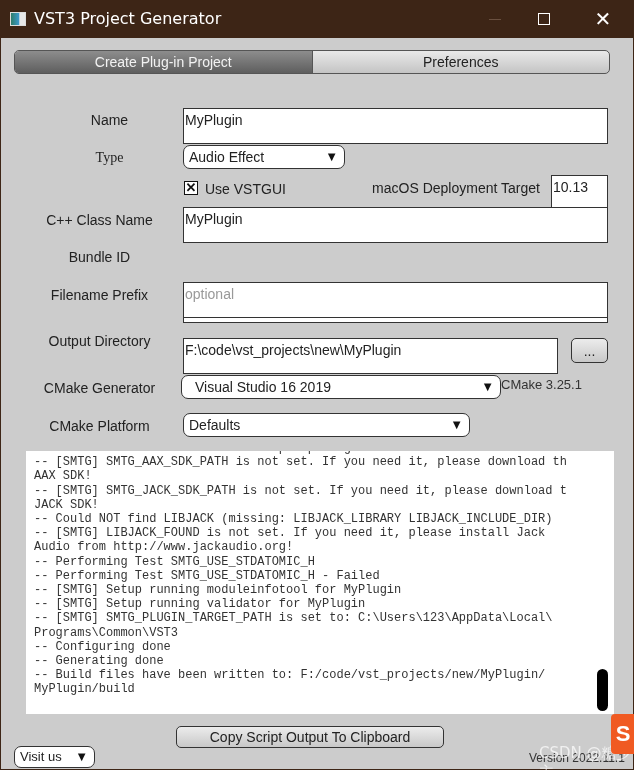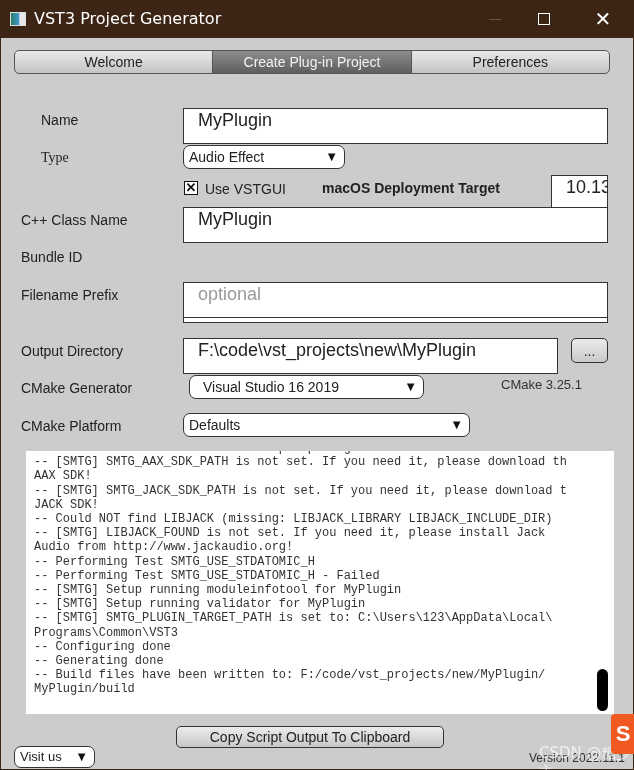--- a/index.html
+++ b/index.html
@@ -17,22 +17,22 @@
   .win-max span { display: block; width: 12px; height: 12px; border: 1px solid #fff; }
   .win-close { left: 580px; font-size: 20px; font-family: "DejaVu Sans", sans-serif; }
 
   .client { position: absolute; left: 1px; top: 38px; width: 632px; height: 731px; background: #cccccc; }
 
   .tabs { position: absolute; left: 13px; top: 12px; width: 596px; height: 24px; border: 1px solid #555; border-radius: 5px; display: flex; overflow: hidden; background: linear-gradient(#e9e9e9,#c4c4c4); }
   .tab { flex: 1; display: flex; align-items: center; justify-content: center; font-size: 14px; color: #222; border-right: 1px solid #555; cursor: pointer; }
   .tab:last-child { border-right: none; }
   .tab.active { background: linear-gradient(#8d8d8d,#5e5e5e); color: #f2f2f2; }
 
-  .lbl { position: absolute; font-size: 14px; color: #222; text-align: left; }
-  .field { position: absolute; height: 36px; background: #fff; border: 1px solid #333; font-size: 18px; color: #222; padding-left: 14px; line-height: 22px; white-space: nowrap; overflow: hidden; }
+  .lbl { position: absolute; font-size: 14px; color: #222; text-align: center; }
+  .field { position: absolute; height: 36px; background: #fff; border: 1px solid #333; font-size: 14px; color: #222; padding-left: 1px; line-height: 22px; white-space: nowrap; overflow: hidden; }
   .field.placeholder { color: #999; }
   .select { position: absolute; height: 24px; background: #fff; border: 1px solid #333; border-radius: 7px; font-size: 14px; color: #222; padding-left: 5px; line-height: 22px; }
   .select .arrow { position: absolute; right: 6px; top: 0; font-size: 13px; color: #111; }
   .btn { position: absolute; border: 1px solid #333; border-radius: 5px; background: linear-gradient(#ececec,#c8c8c8); font-size: 14px; color: #222; display: flex; align-items: center; justify-content: center; cursor: pointer; }
   .btn.focused { box-shadow: 0 0 0 2px #2b8be6; }
 
   .checkbox { position: absolute; left: 183px; top: 143px; width: 14px; height: 14px; border: 1px solid #111; background: #fff; display: flex; align-items: center; justify-content: center; font-size: 13px; font-weight: bold; line-height: 12px; color: #111; }
 
   .console { position: absolute; left: 25px; top: 413px; width: 588px; height: 263px; background: #fff; overflow: hidden; }
   .console-inner { position: absolute; left: 8px; top: -10px; width: 570px; font-family: "Liberation Mono", monospace; font-size: 12px; line-height: 14.2px; color: #333; white-space: pre; }
@@ -56,57 +56,56 @@
     <div class="win-btn win-max">
         <span></span>
       </div>
     <div class="win-btn win-close">
         <span>✕</span>
       </div>
   </div>
 
   <div class="client">
     <div class="tabs">
-      <div class="tab">Welcome</div>
       <div class="tab active">Create Plug-in Project</div>
       <div class="tab">Preferences</div>
     </div>
 
     <div class="lbl" style="left:40px;top:74px;width:137px;">Name</div>
     <div class="field" style="left:182px;top:70px;width:425px;">MyPlugin</div>
 
     <div class="lbl" style="left:40px;top:112px;width:137px;font-family:Liberation Serif, serif;">Type</div>
     <div class="select" style="left:182px;top:107px;width:162px;">
       <span>Audio Effect</span>
       <span class="arrow">▼</span>
     </div>
 
     <div class="checkbox">
         <span>✕</span>
       </div>
     <div class="lbl" style="left:204px;top:143px;text-align:center;">Use VSTGUI</div>
 
-    <div class="lbl" style="left:321px;top:142px;width:206px;font-weight:bold;">macOS Deployment Target</div>
+    <div class="lbl" style="left:352px;top:142px;width:206px;">macOS Deployment Target</div>
     <div class="field" style="left:550px;top:137px;width:57px;">10.13</div>
 
     <div class="lbl" style="left:20px;top:174px;width:157px;">C++ Class Name</div>
     <div class="field" style="left:182px;top:169px;width:425px;">MyPlugin</div>
 
     <div class="lbl" style="left:20px;top:211px;width:157px;">Bundle ID</div>
     <div class="field" style="left:182px;top:207px;width:425px;margin-top:42px;">com.tangshaozhu.firstplugin</div>
 
     <div class="lbl" style="left:20px;top:249px;width:157px;">Filename Prefix</div>
     <div class="field placeholder" style="left:182px;top:244px;width:425px;">optional</div>
 
-    <div class="lbl" style="left:20px;top:305px;width:157px;">Output Directory</div>
+    <div class="lbl" style="left:20px;top:295px;width:157px;">Output Directory</div>
     <div class="field" style="left:182px;top:300px;width:375px;">F:\code\vst_projects\new\MyPlugin</div>
     <div class="btn" style="left:570px;top:300px;width:37px;height:25px;">...</div>
 
     <div class="lbl" style="left:20px;top:342px;width:157px;">CMake Generator</div>
-    <div class="select" style="left:188px;top:337px;width:235px;padding-left:13px;">
+    <div class="select" style="left:180px;top:337px;width:320px;padding-left:13px;">
       <span>Visual Studio 16 2019</span>
       <span class="arrow">▼</span>
     </div>
     <div class="cmake-ver">CMake 3.25.1</div>
 
     <div class="lbl" style="left:20px;top:380px;width:157px;">CMake Platform</div>
     <div class="select" style="left:182px;top:375px;width:287px;">
       <span>Defaults</span>
       <span class="arrow">▼</span>
     </div>

